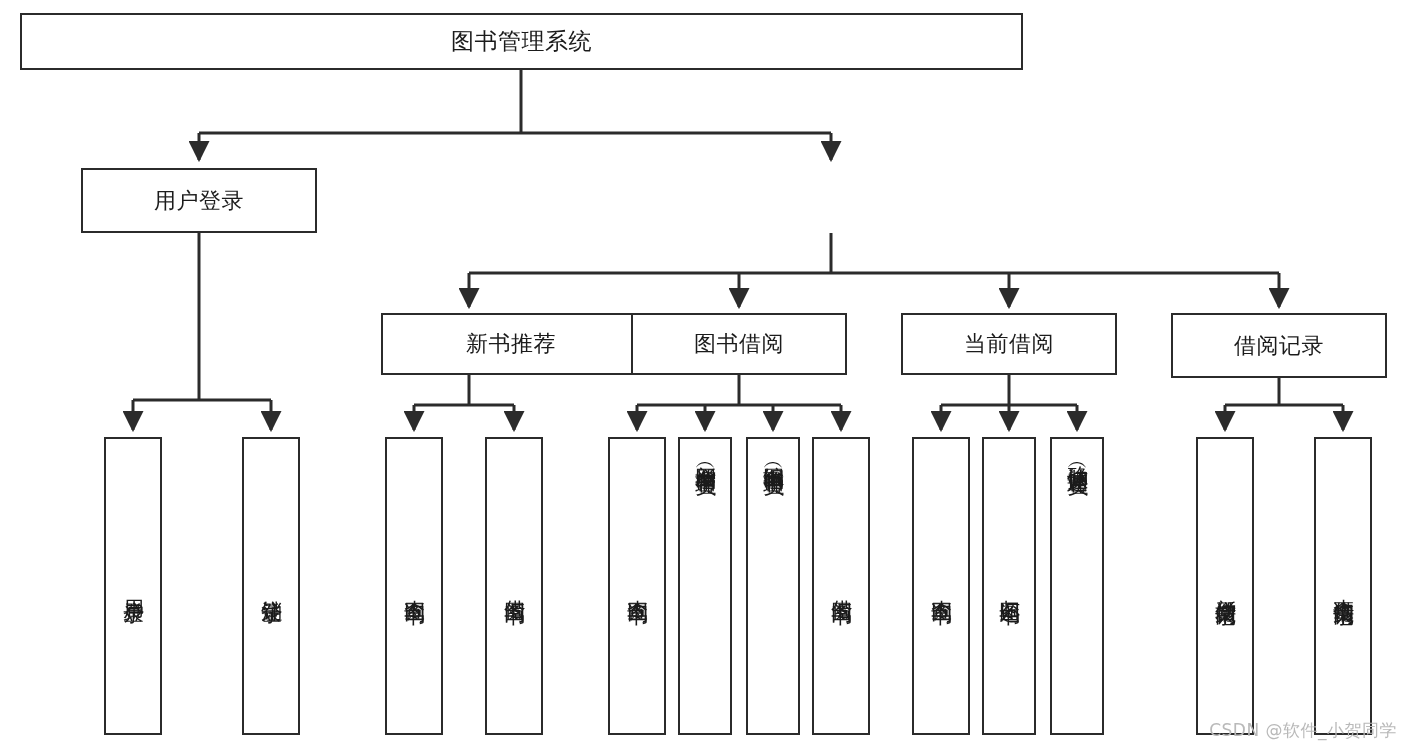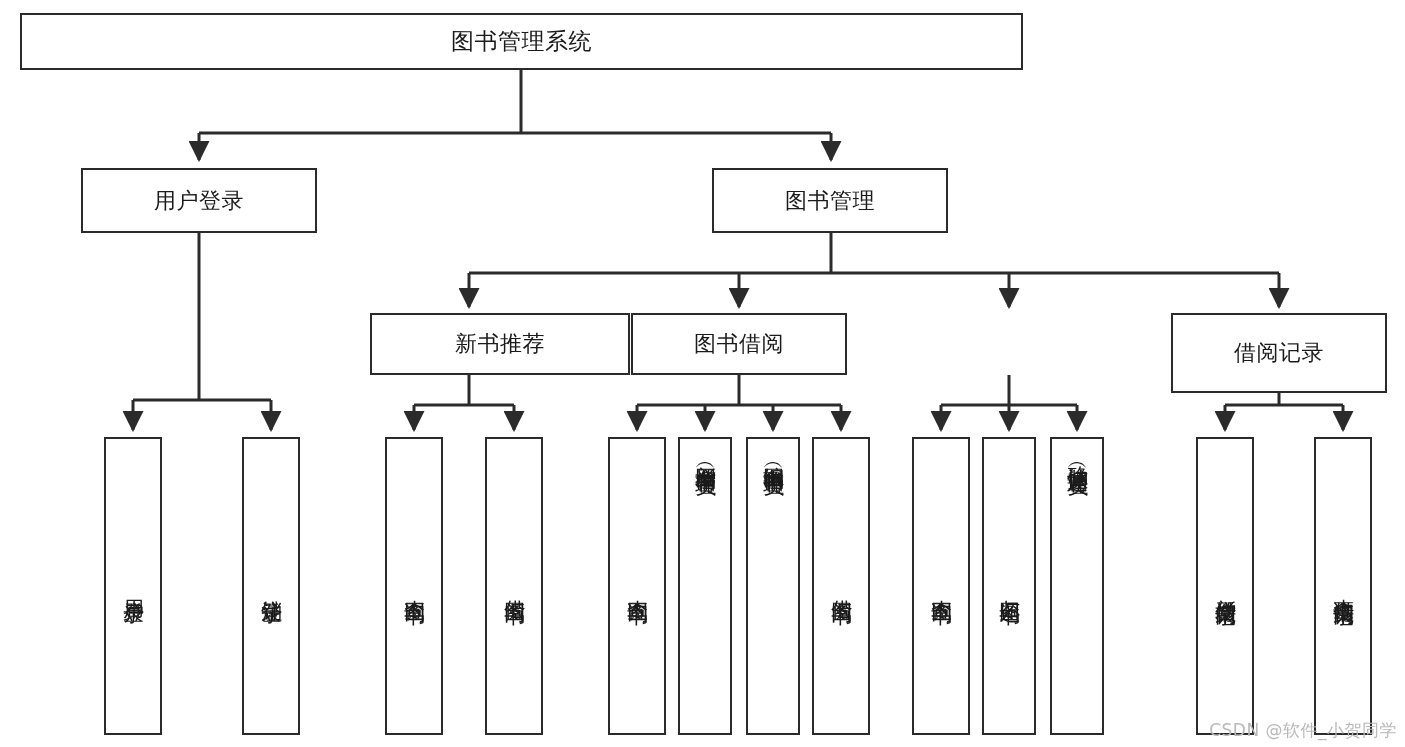--- a/index.html
+++ b/index.html
@@ -129,31 +129,31 @@
     </g>
   </svg>
 
   <div class="node root horizontal" style="left:20px; top:13px; width:1003px; height:57px;">
     <span class="lbl">图书管理系统</span>
   </div>
 
   <div class="node horizontal" style="left:81px; top:168px; width:236px; height:65px;">
     <span class="lbl">用户登录</span>
   </div>
-  <div class="node horizontal" style="left:712px; top:168px; width:236px; height:65px;">
-    <span class="lbl">图书管理</span>
-  </div>
-
-  <div class="node horizontal" style="left:370px; top:313px; width:260px; height:62px;">
+
+  <div class="node horizontal" style="left:381px; top:313px; width:260px; height:62px;">
     <span class="lbl">新书推荐</span>
   </div>
   <div class="node horizontal" style="left:631px; top:313px; width:216px; height:62px;font-family:Liberation Serif, serif;">
     <span class="lbl">图书借阅</span>
   </div>
-  <div class="node horizontal" style="left:1171px; top:313px; width:216px; height:80px;">
+  <div class="node horizontal" style="left:901px; top:313px; width:216px; height:62px;">
+    <span class="lbl">当前借阅</span>
+  </div>
+  <div class="node horizontal" style="left:1171px; top:313px; width:216px; height:65px;">
     <span class="lbl">借阅记录</span>
   </div>
 
   <div class="node vertical centered" style="left:104px; top:437px; width:58px; height:298px;">
     <span class="lbl">用户登录</span>
   </div>
   <div class="node vertical centered" style="left:242px; top:437px; width:58px; height:298px;">
     <span class="lbl">注销登录</span>
   </div>
 

